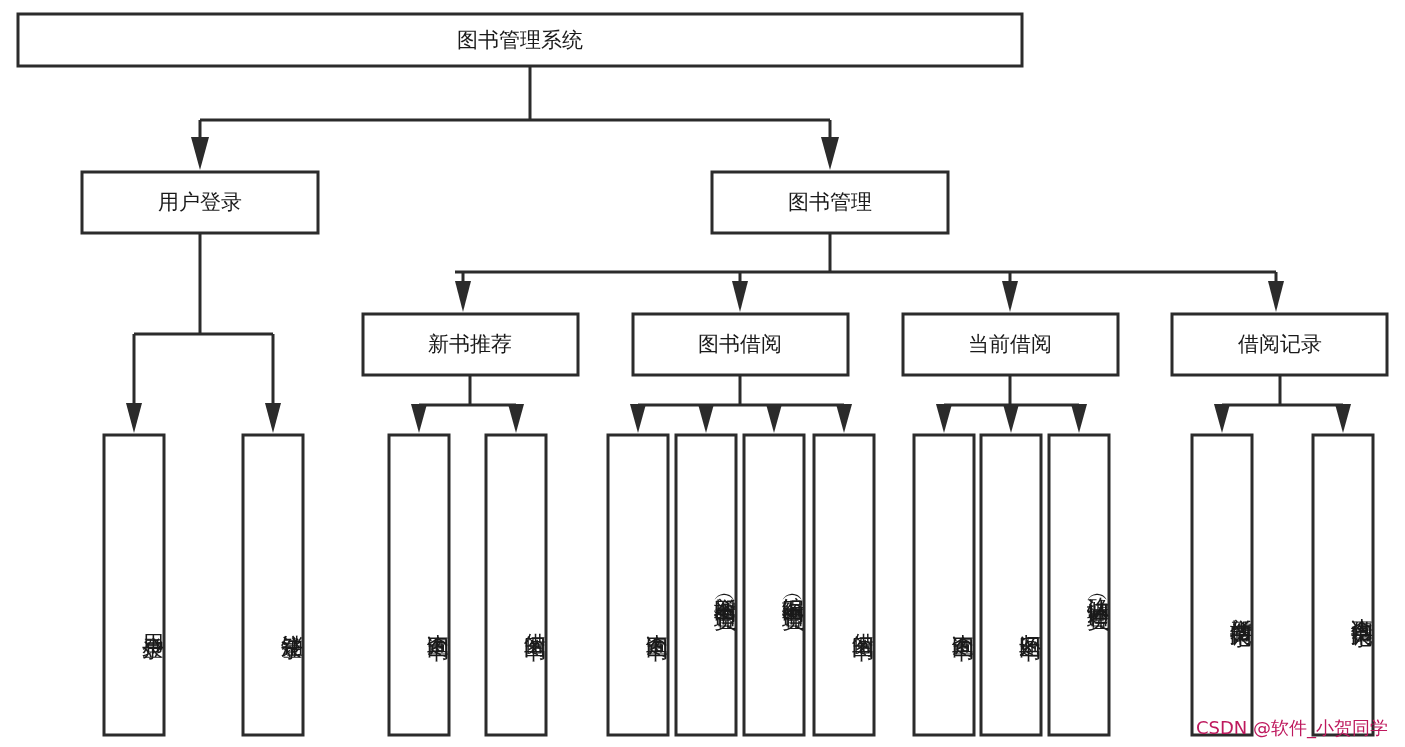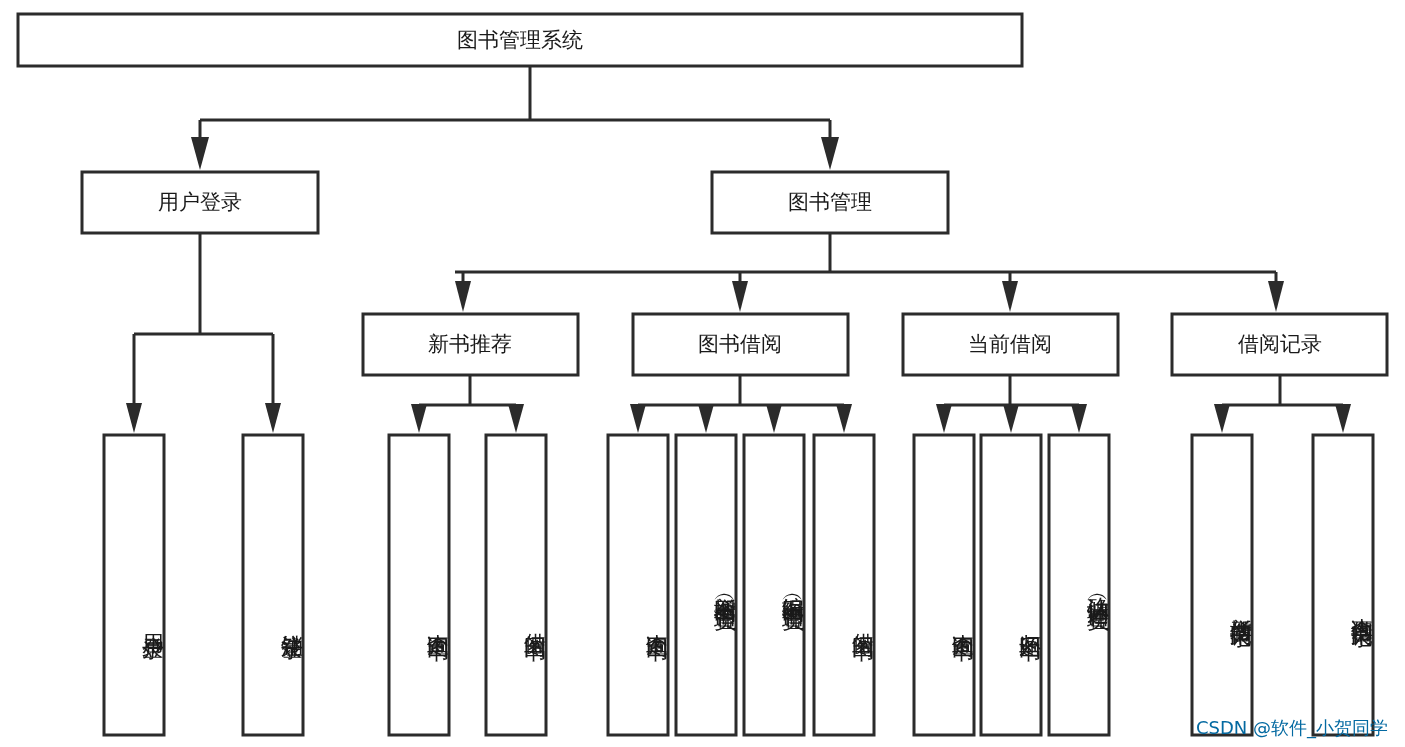--- a/index.html
+++ b/index.html
@@ -60,21 +60,21 @@
     display: flex;
     align-items: flex-start;
     justify-content: center;
     white-space: nowrap;
     pointer-events: none;
   }
   .watermark {
     position: absolute;
     font-family: "DejaVu Sans", "Liberation Sans", sans-serif;
     font-size: 18px;
-    color: #0369a1;
+    color: #be185d;
     white-space: nowrap;
   }
 </style>
 </head>
 <body>
 
 <div id="diagram-root">
   <svg class="diagram-canvas" viewBox="0 0 1405 747" xmlns="http://www.w3.org/2000/svg">
 
     <g>

